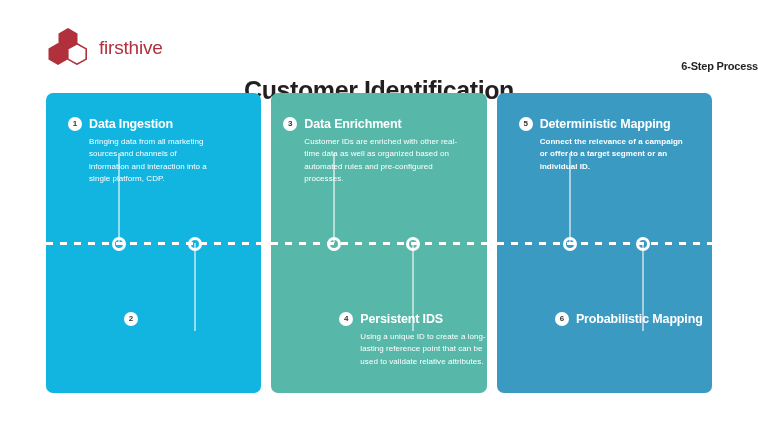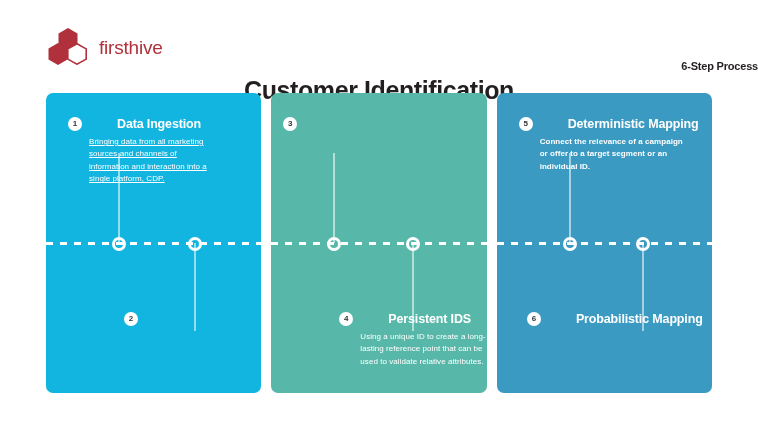--- a/index.html
+++ b/index.html
@@ -161,21 +161,20 @@
     align-items: center;
     justify-content: center;
     line-height: 1;
   }
   .step-title {
     font-size: 12.5px;
     font-weight: bold;
     color: #ffffff;
     letter-spacing: -0.15px;
     white-space: nowrap;
-    margin-left: 28px;
   }
   .step-body {
     font-size: 8px;
     line-height: 1.55;
     color: #ffffff;
     font-weight: 400;
     letter-spacing: 0.05px;
   }
   .step-body.right { text-align: right; }
 
@@ -220,41 +219,43 @@
     <div class="stem stem-up" style="left:72px;"></div>
     <div class="node" style="left:66px;"></div>
     <div class="stem stem-down" style="left:148px;"></div>
     <div class="node" style="left:142px;"></div>
 
     <div class="step step-top" style="left:22px; width:150px;">
       <div class="step-head">
         <span class="badge">1</span>
         <span class="step-title">Data Ingestion</span>
       </div>
-      <div class="step-body" style="padding-left:21px; width:128px;text-decoration:underline;">Bringing data from all marketing sources and channels of information and interaction into a single platform, CDP.</div>
+      <div class="step-body" style="padding-left:21px; width:128px;">Bringing data from all marketing sources and channels of information and interaction into a single platform, CDP.</div>
     </div>
 
     <div class="step step-bot" style="left:78px; width:150px;">
       <div class="step-head">
         <span class="badge">2</span>
       </div>
     </div>
   </div>
 
   <div class="panel panel-1">
     <div class="dotline"></div>
     <div class="stem stem-up" style="left:62px;"></div>
     <div class="node" style="left:56px;"></div>
     <div class="stem stem-down" style="left:141px;"></div>
     <div class="node" style="left:135px;"></div>
 
     <div class="step step-top" style="left:12px; width:186px;">
       <div class="step-head">
         <span class="badge">3</span>
-      </div>
+        <span class="step-title">Data Enrichment</span>
+      </div>
+      <div class="step-body" style="padding-left:21px; width:162px;">Customer IDs are enriched with other real-time data as well as organized based on automated rules and pre-configured processes.</div>
     </div>
 
     <div class="step step-bot" style="left:68px; width:160px;">
       <div class="step-head">
         <span class="badge">4</span>
         <span class="step-title">Persistent IDS</span>
       </div>
       <div class="step-body" style="padding-left:21px; width:139px;">Using a unique ID to create a long-lasting reference point that can be used to validate relative attributes.</div>
     </div>
   </div>

